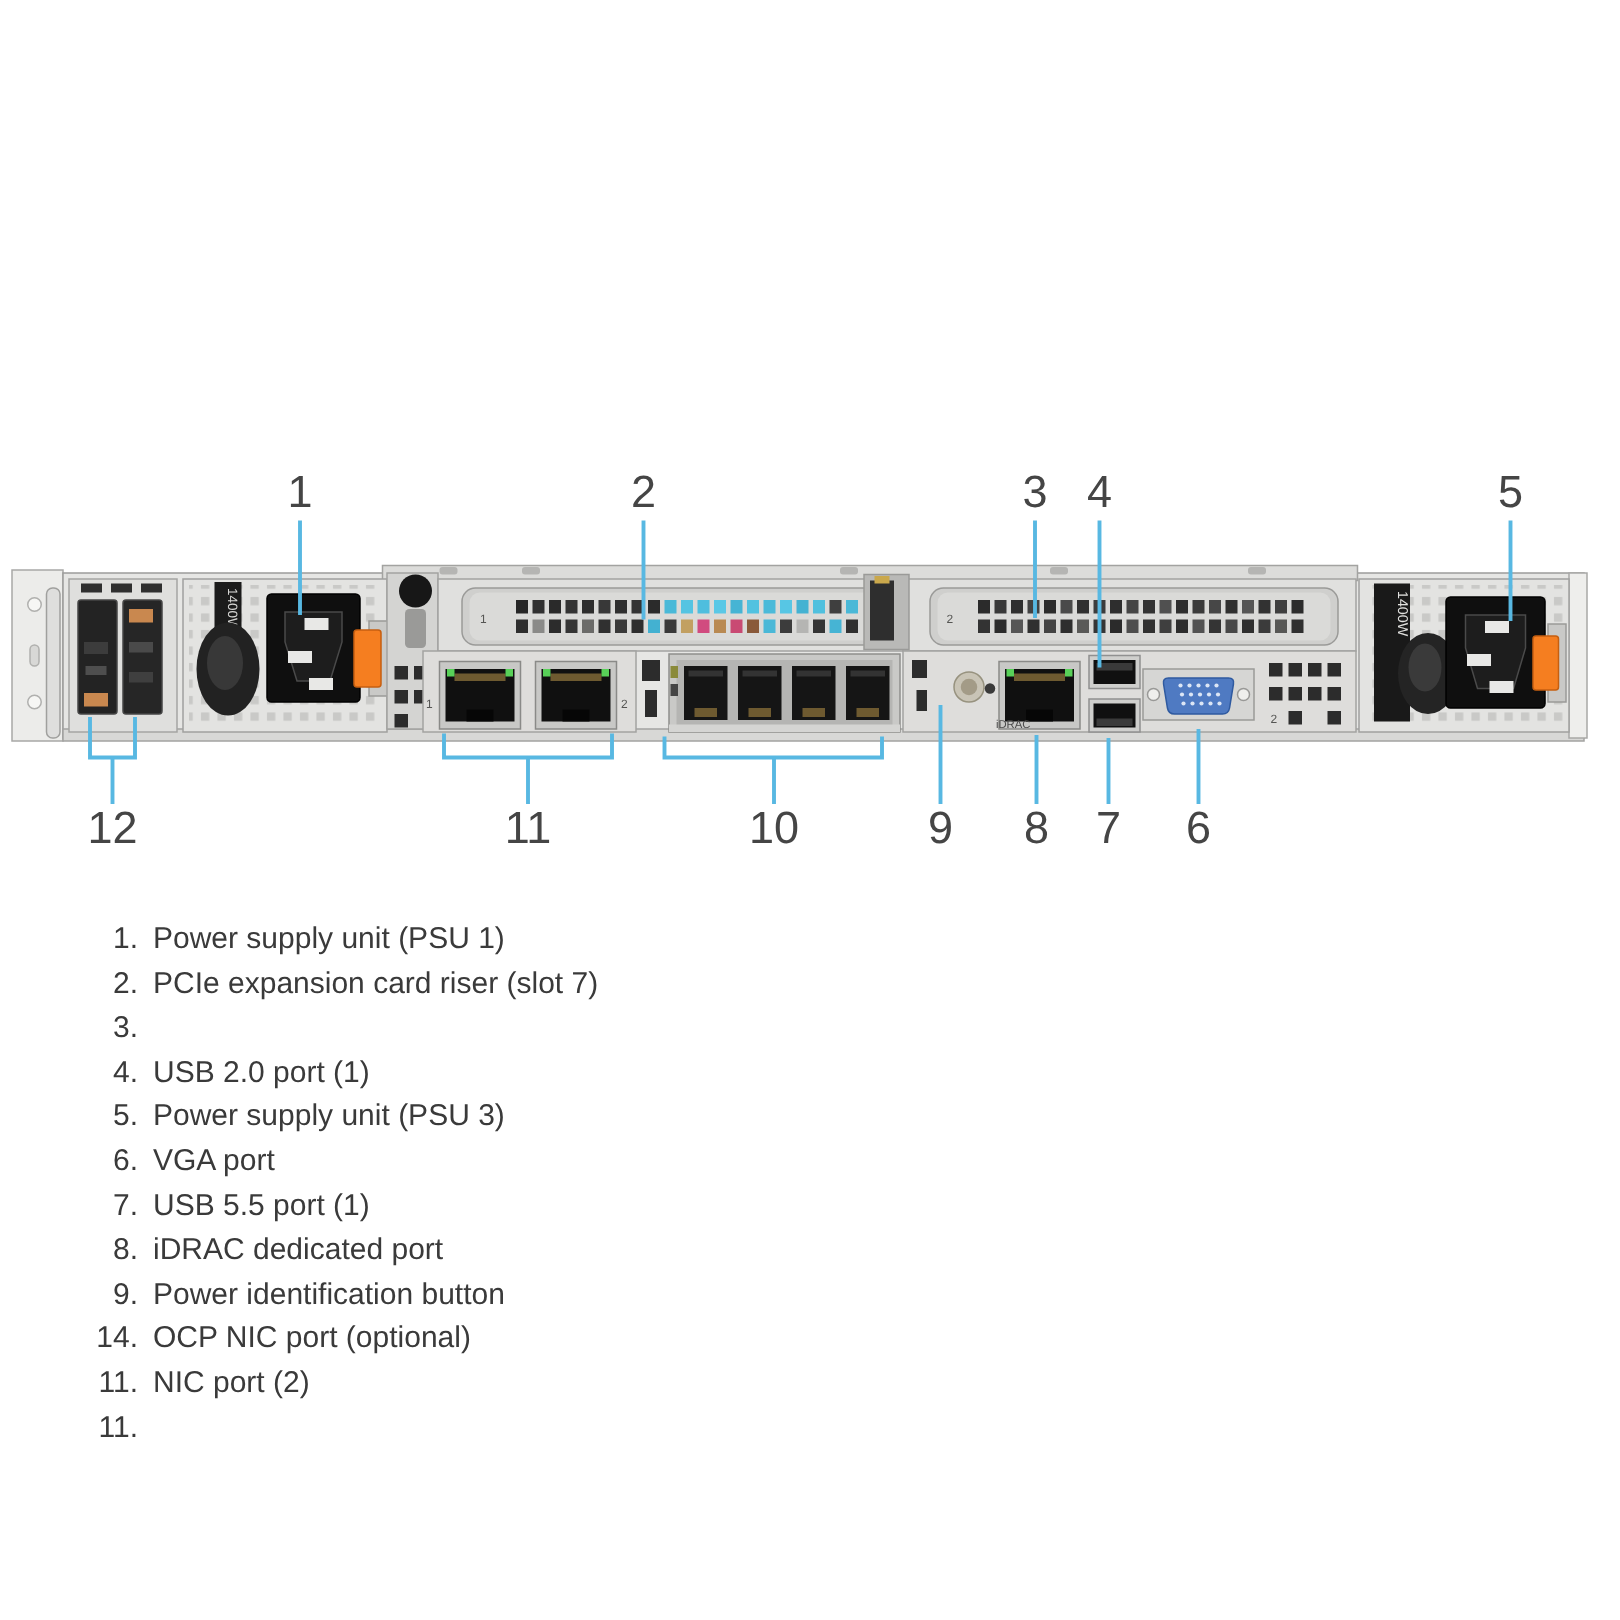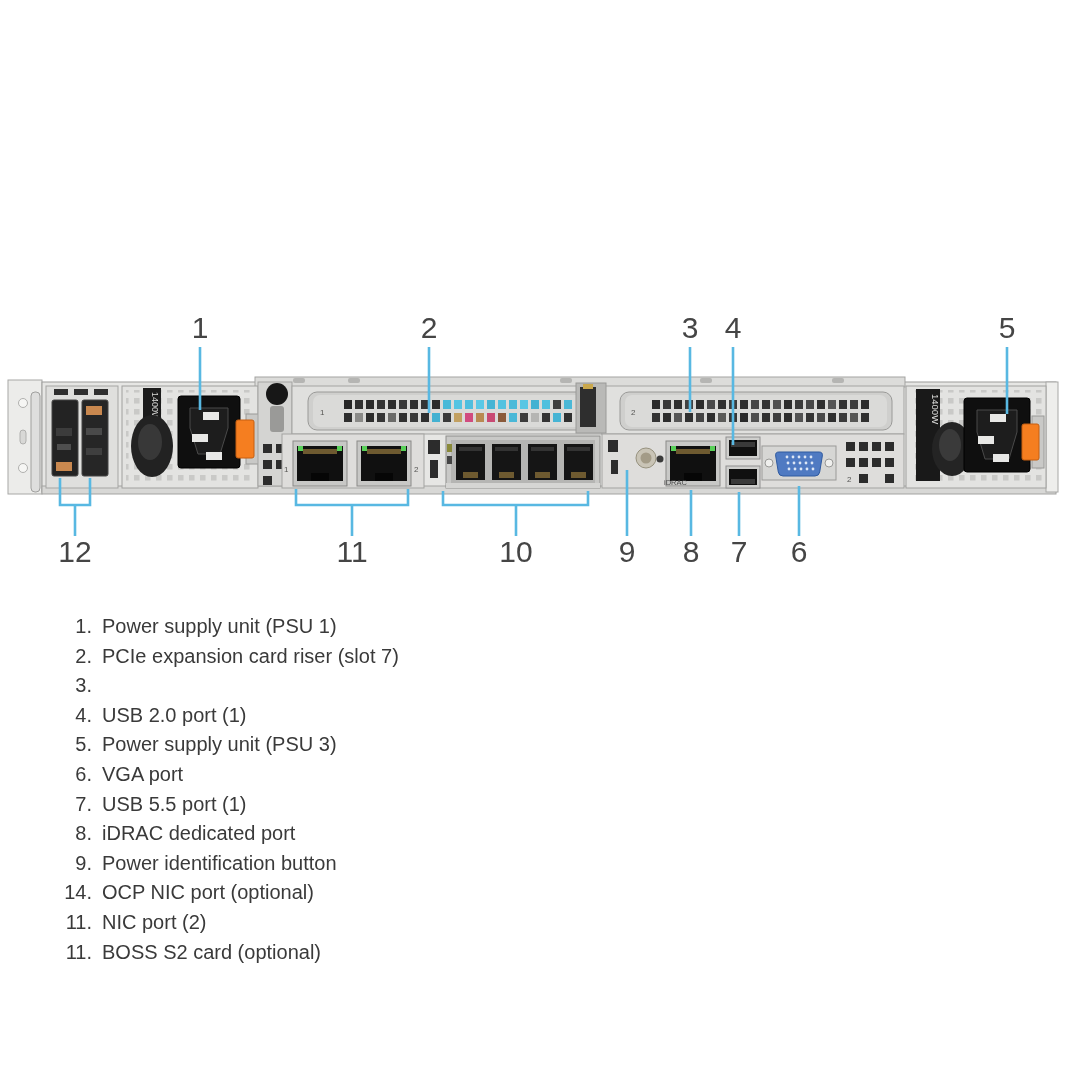--- a/index.html
+++ b/index.html
@@ -396,17 +396,16 @@
   <div class="legend-row">
         <span class="legend-num">14.</span>
         <span class="legend-label">OCP NIC port (optional)</span>
       </div>
   <div class="legend-row">
         <span class="legend-num">11.</span>
         <span class="legend-label">NIC port (2)</span>
       </div>
   <div class="legend-row">
         <span class="legend-num">11.</span>
-        <span class="legend-label">BOSS S2 card (optional)</span>
       </div>
 </div>
 
 </div>
 
 </body></html>

